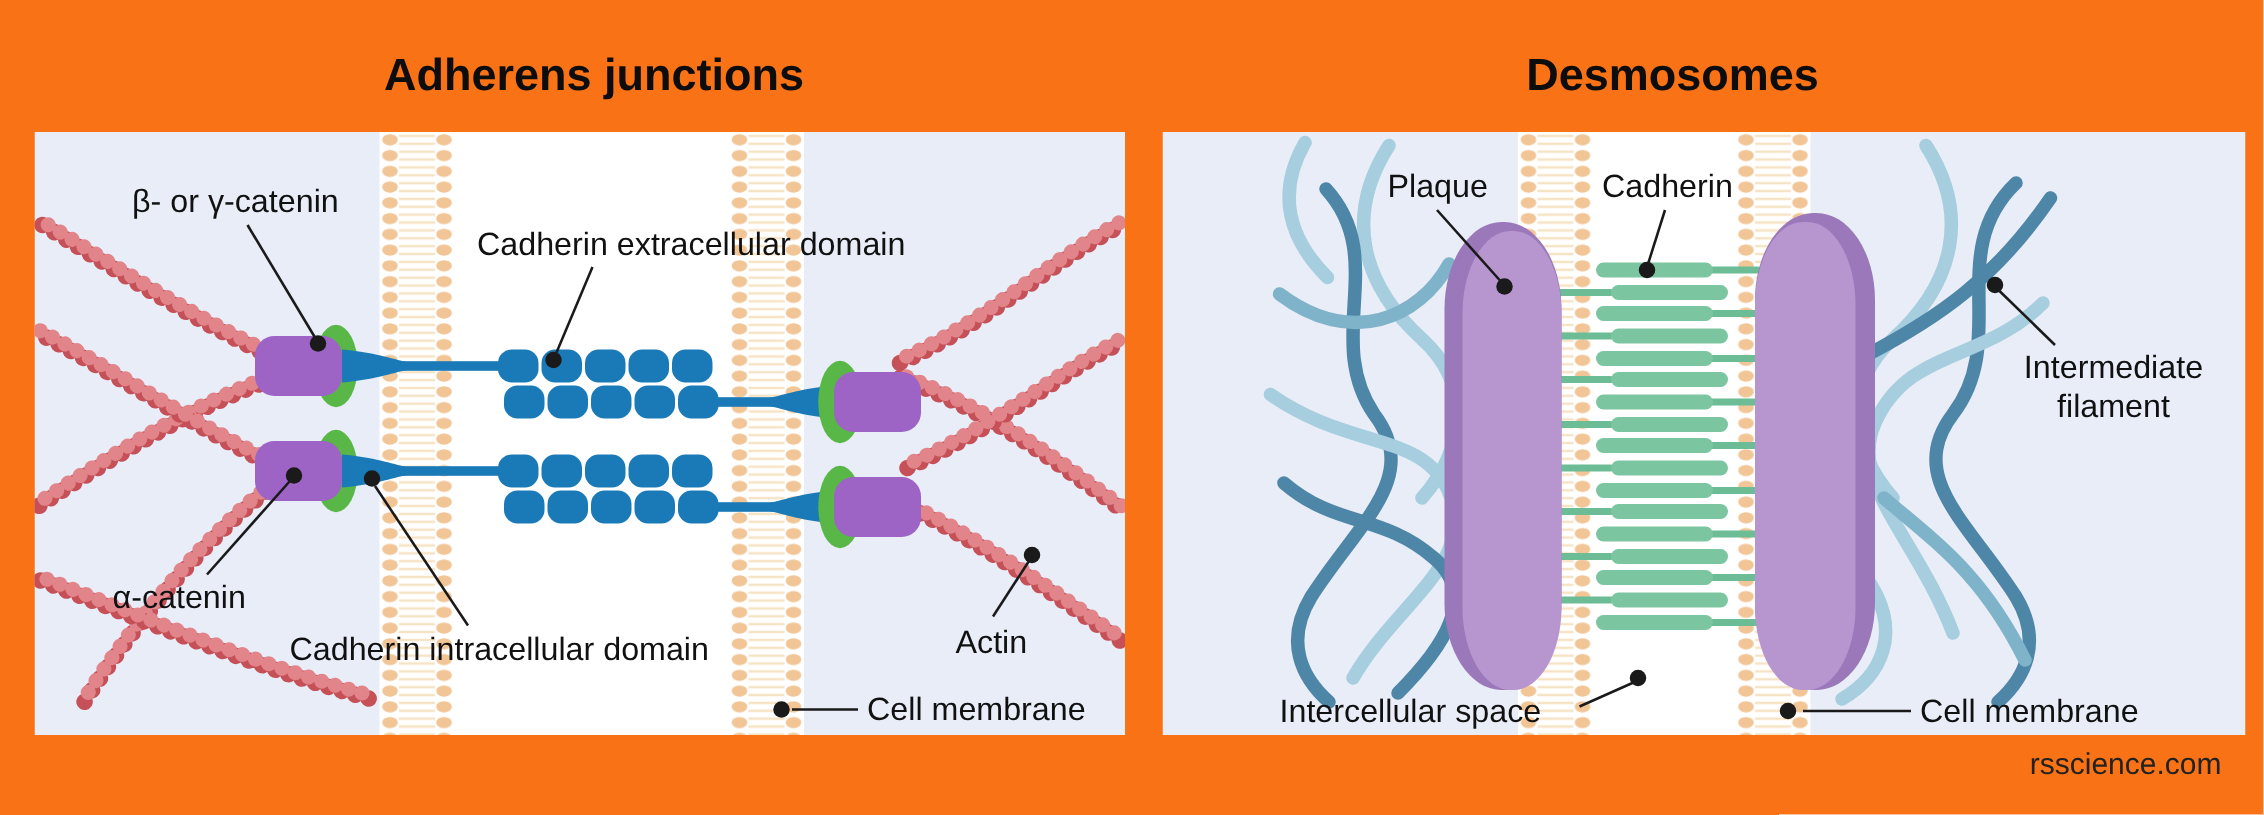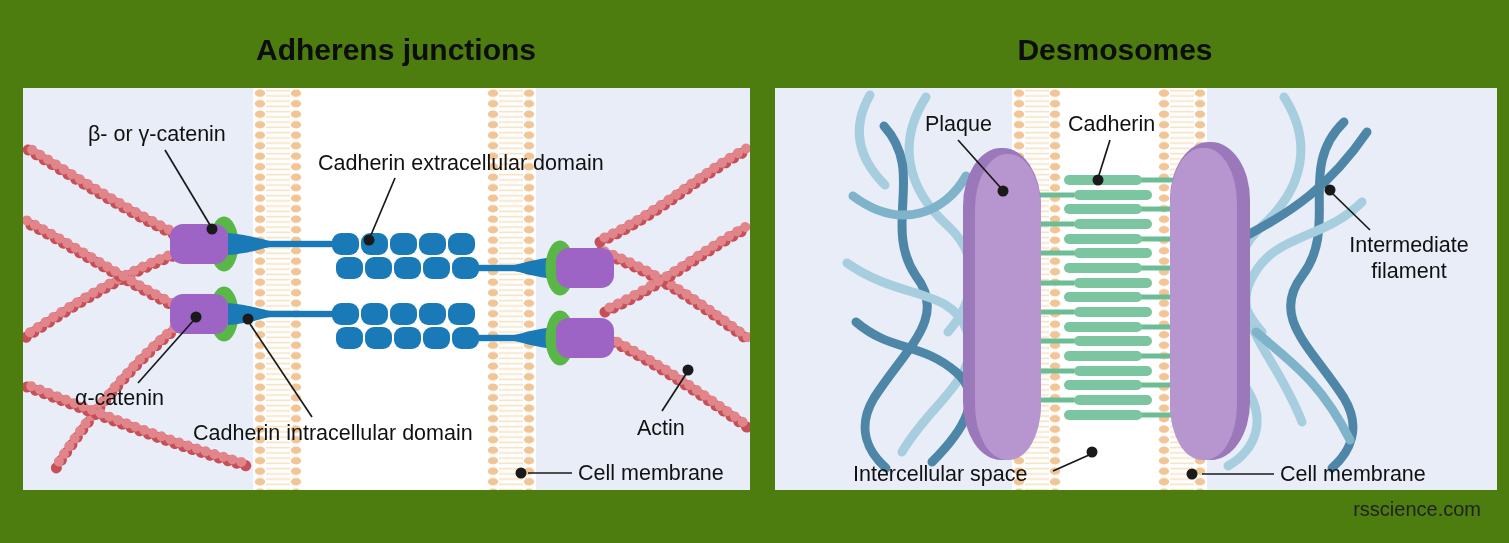--- a/index.html
+++ b/index.html
@@ -1,16 +1,16 @@
 <!DOCTYPE html>
 <html><head>
 <meta charset="utf-8">
 <style>
   html,body{margin:0;padding:0;background:#ffffff;}
-  .stage{position:relative;width:1509px;height:543px;background:#4d7c0f;overflow:hidden;
+  .stage{position:relative;width:1509px;height:543px;background:#f97316;overflow:hidden;
          font-family:"Liberation Sans",sans-serif;}
   svg{display:block;}
   svg text{font-family:"Liberation Sans","DejaVu Sans",sans-serif;}
   .title{font-size:30px;font-weight:700;fill:#0d0d0d;}
   .lbl{font-size:21.5px;fill:#111111;}
   .wm{font-size:20px;fill:#222222;}
   .ptr{stroke:#1a1a1a;stroke-width:1.7;fill:none;}
   .dot{fill:#1a1a1a;}
   .mdot{fill:#f1c596;}
   .tail{stroke:#f6e3c4;stroke-width:1.6;}

